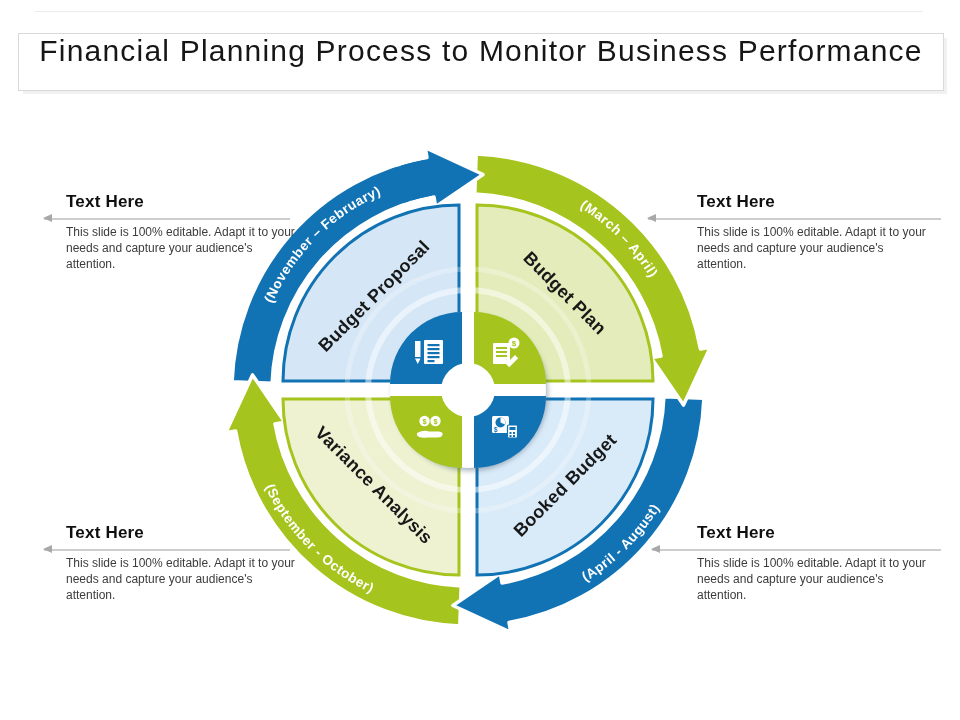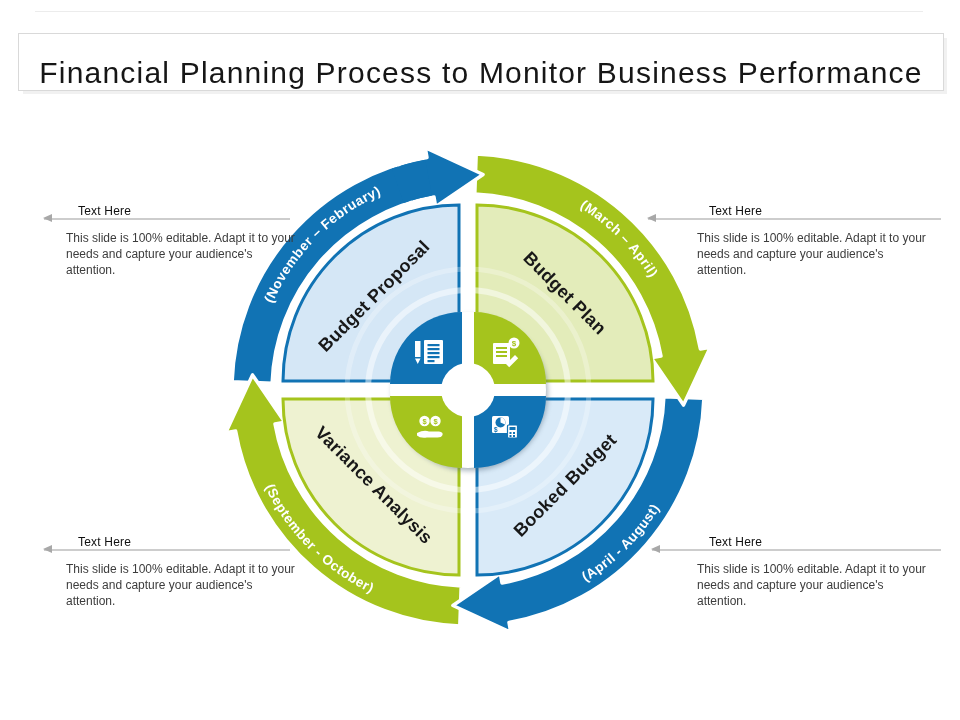--- a/index.html
+++ b/index.html
@@ -5,37 +5,37 @@
   html,body{margin:0;padding:0}
   body{
     width:960px;height:720px;position:relative;overflow:hidden;
     background:#ffffff;font-family:"Liberation Sans",sans-serif;
   }
   
   .top-rule{position:absolute;left:35px;top:11px;width:888px;height:1px;background:#ececec}
   .title-box{
     position:absolute;left:18px;top:33px;width:924px;height:56px;background:#fff;
     border:1px solid #d9d9d9;box-shadow:4px 4px 0 -1px #f1f1f1;
-    display:flex;align-items:flex-end;justify-content:center;
+    display:flex;align-items:flex-start;justify-content:center;
   }
   .title{
     margin:0;font-size:30px;font-weight:400;color:#161616;
     letter-spacing:1.2px;white-space:nowrap;
   }
   
   .cycle{position:absolute;left:208px;top:130px;width:520px;height:520px}
   .disc{filter:drop-shadow(2px 3px 2.5px rgba(70,95,115,.45))}
   .arc-label{font-size:13.5px;font-weight:bold;fill:#ffffff;letter-spacing:.5px}
   .quad-label{
     font-size:18px;font-weight:bold;fill:#181818;letter-spacing:.3px;
     text-anchor:middle;dominant-baseline:middle;
   }
   
   .callout{position:absolute;width:232px}
-  .callout h2{margin:12px;font-size:12px;font-weight:normal;color:#0f0f0f;letter-spacing:.2px}
+  .callout h2{margin:0;font-size:17px;font-weight:bold;color:#0f0f0f;letter-spacing:.2px}
   .callout p{margin:13px 0 0;font-size:12px;line-height:1.33;color:#3c3c3c}
   .c-tl{left:66px;top:192px}
   .c-tr{left:697px;top:192px}
   .c-bl{left:66px;top:523px}
   .c-br{left:697px;top:523px}
   .divider{position:absolute;height:1.5px;background:#cdcdcd}
   .arrow-left{
     position:absolute;left:-1px;top:-3.8px;width:0;height:0;
     border-top:4.5px solid transparent;border-bottom:4.5px solid transparent;
     border-right:9px solid #a8a8a8;

